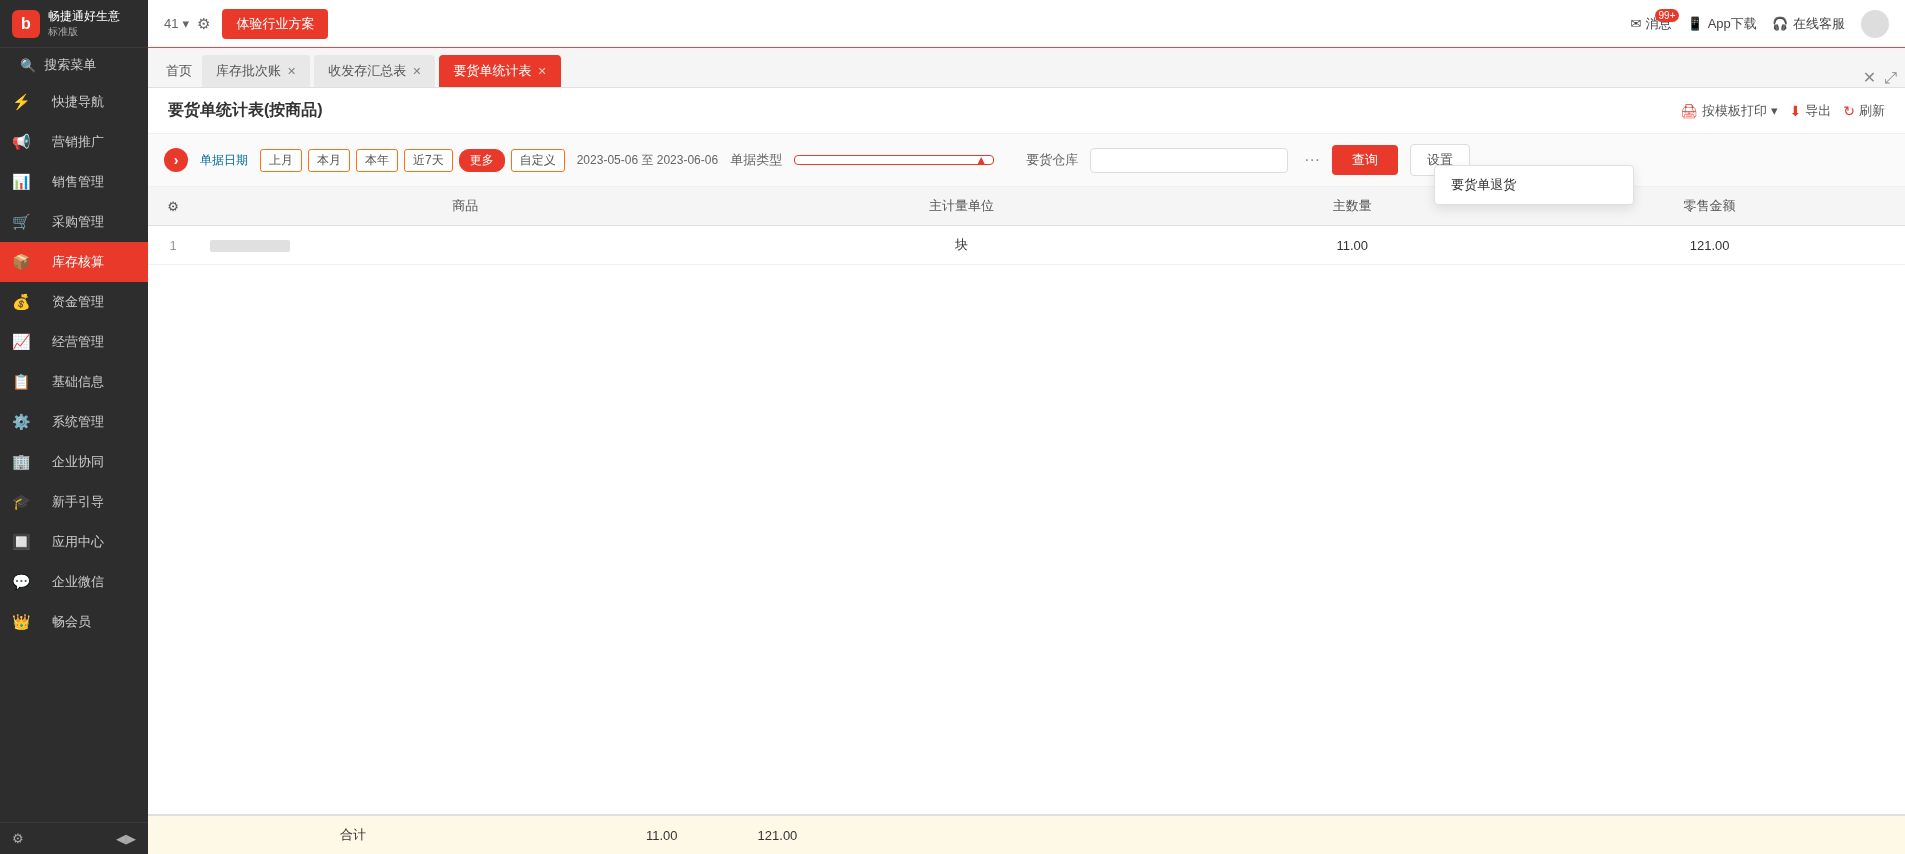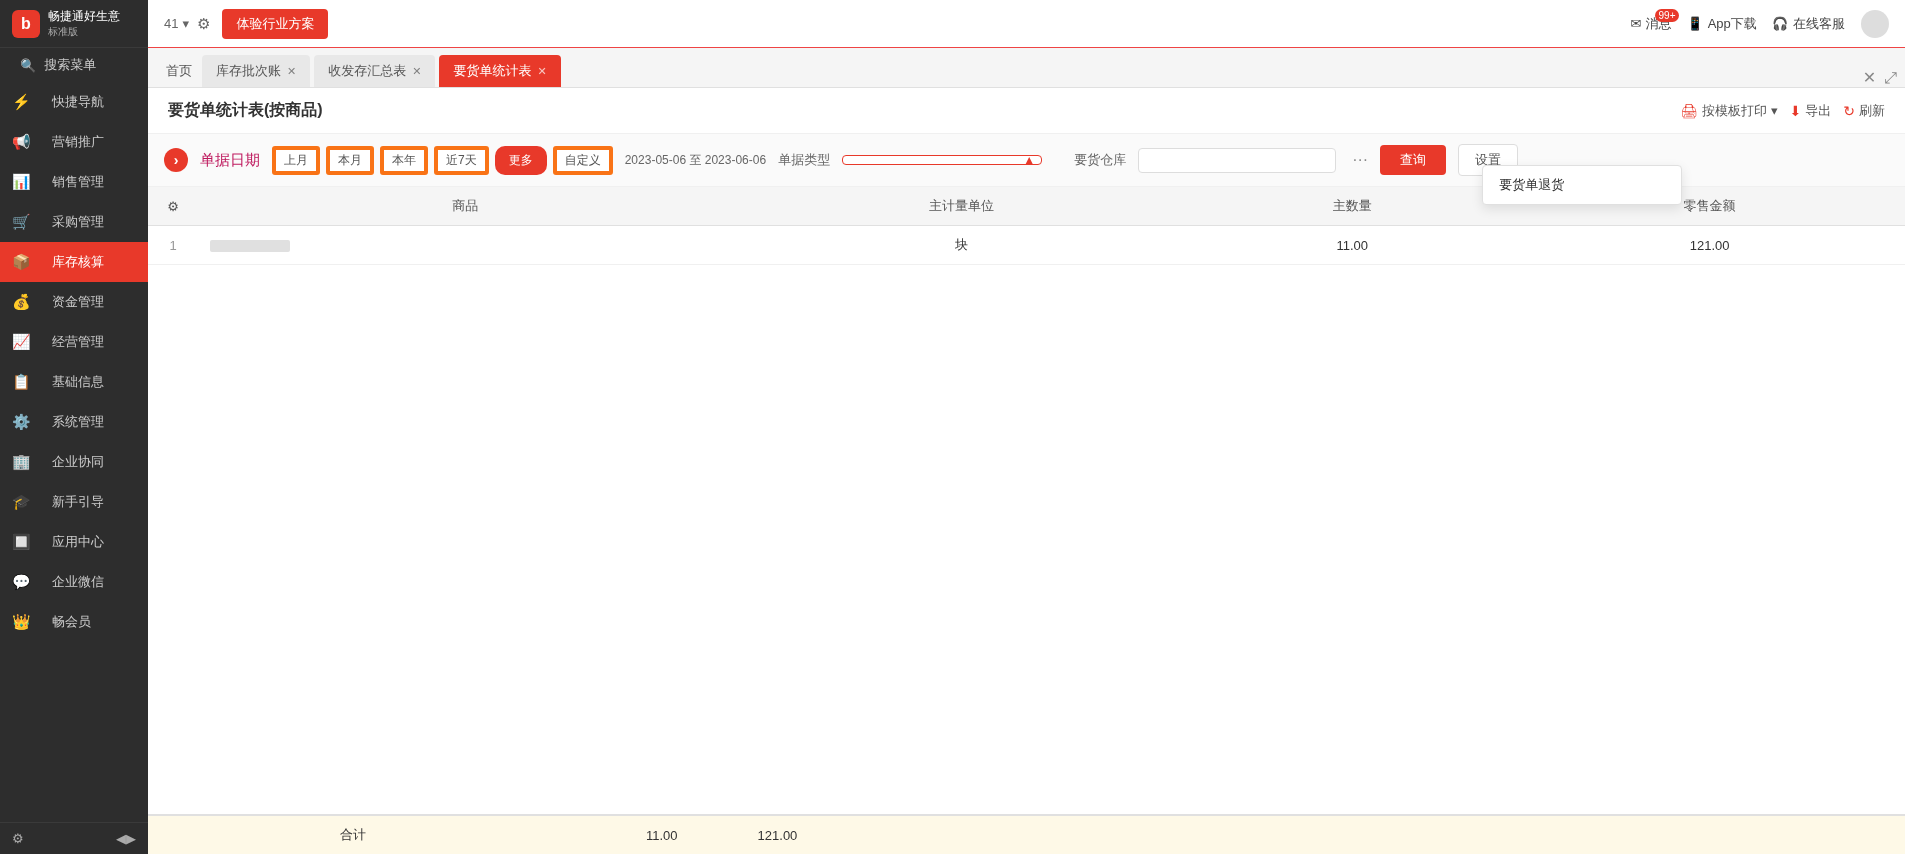--- a/index.html
+++ b/index.html
@@ -258,29 +258,29 @@
       background: #e8392a;
       border-radius: 50%;
       display: flex;
       align-items: center;
       justify-content: center;
       color: white;
       cursor: pointer;
       font-size: 14px;
       font-weight: bold;
     }
-    .filter-label { color: #be185d; font-size: 15px; flex-shrink: 0; }
+    .filter-label { color: #0369a1; font-size: 12px; flex-shrink: 0; }
     .date-shortcuts {
       display: flex;
       align-items: center;
       gap: 6px;
     }
     .date-btn {
       padding: 2px 8px;
-      border: 4px solid #f97316;
+      border: 1px solid #f97316;
       border-radius: 3px;
       cursor: pointer;
       font-size: 12px;
       color: #555;
       background: white;
     }
     .date-btn.more { background: #e8392a; color: white; border-color: #e8392a; border-radius: 10px; padding: 2px 10px; }
     .date-range {
       color: #666;
       font-size: 12px;

